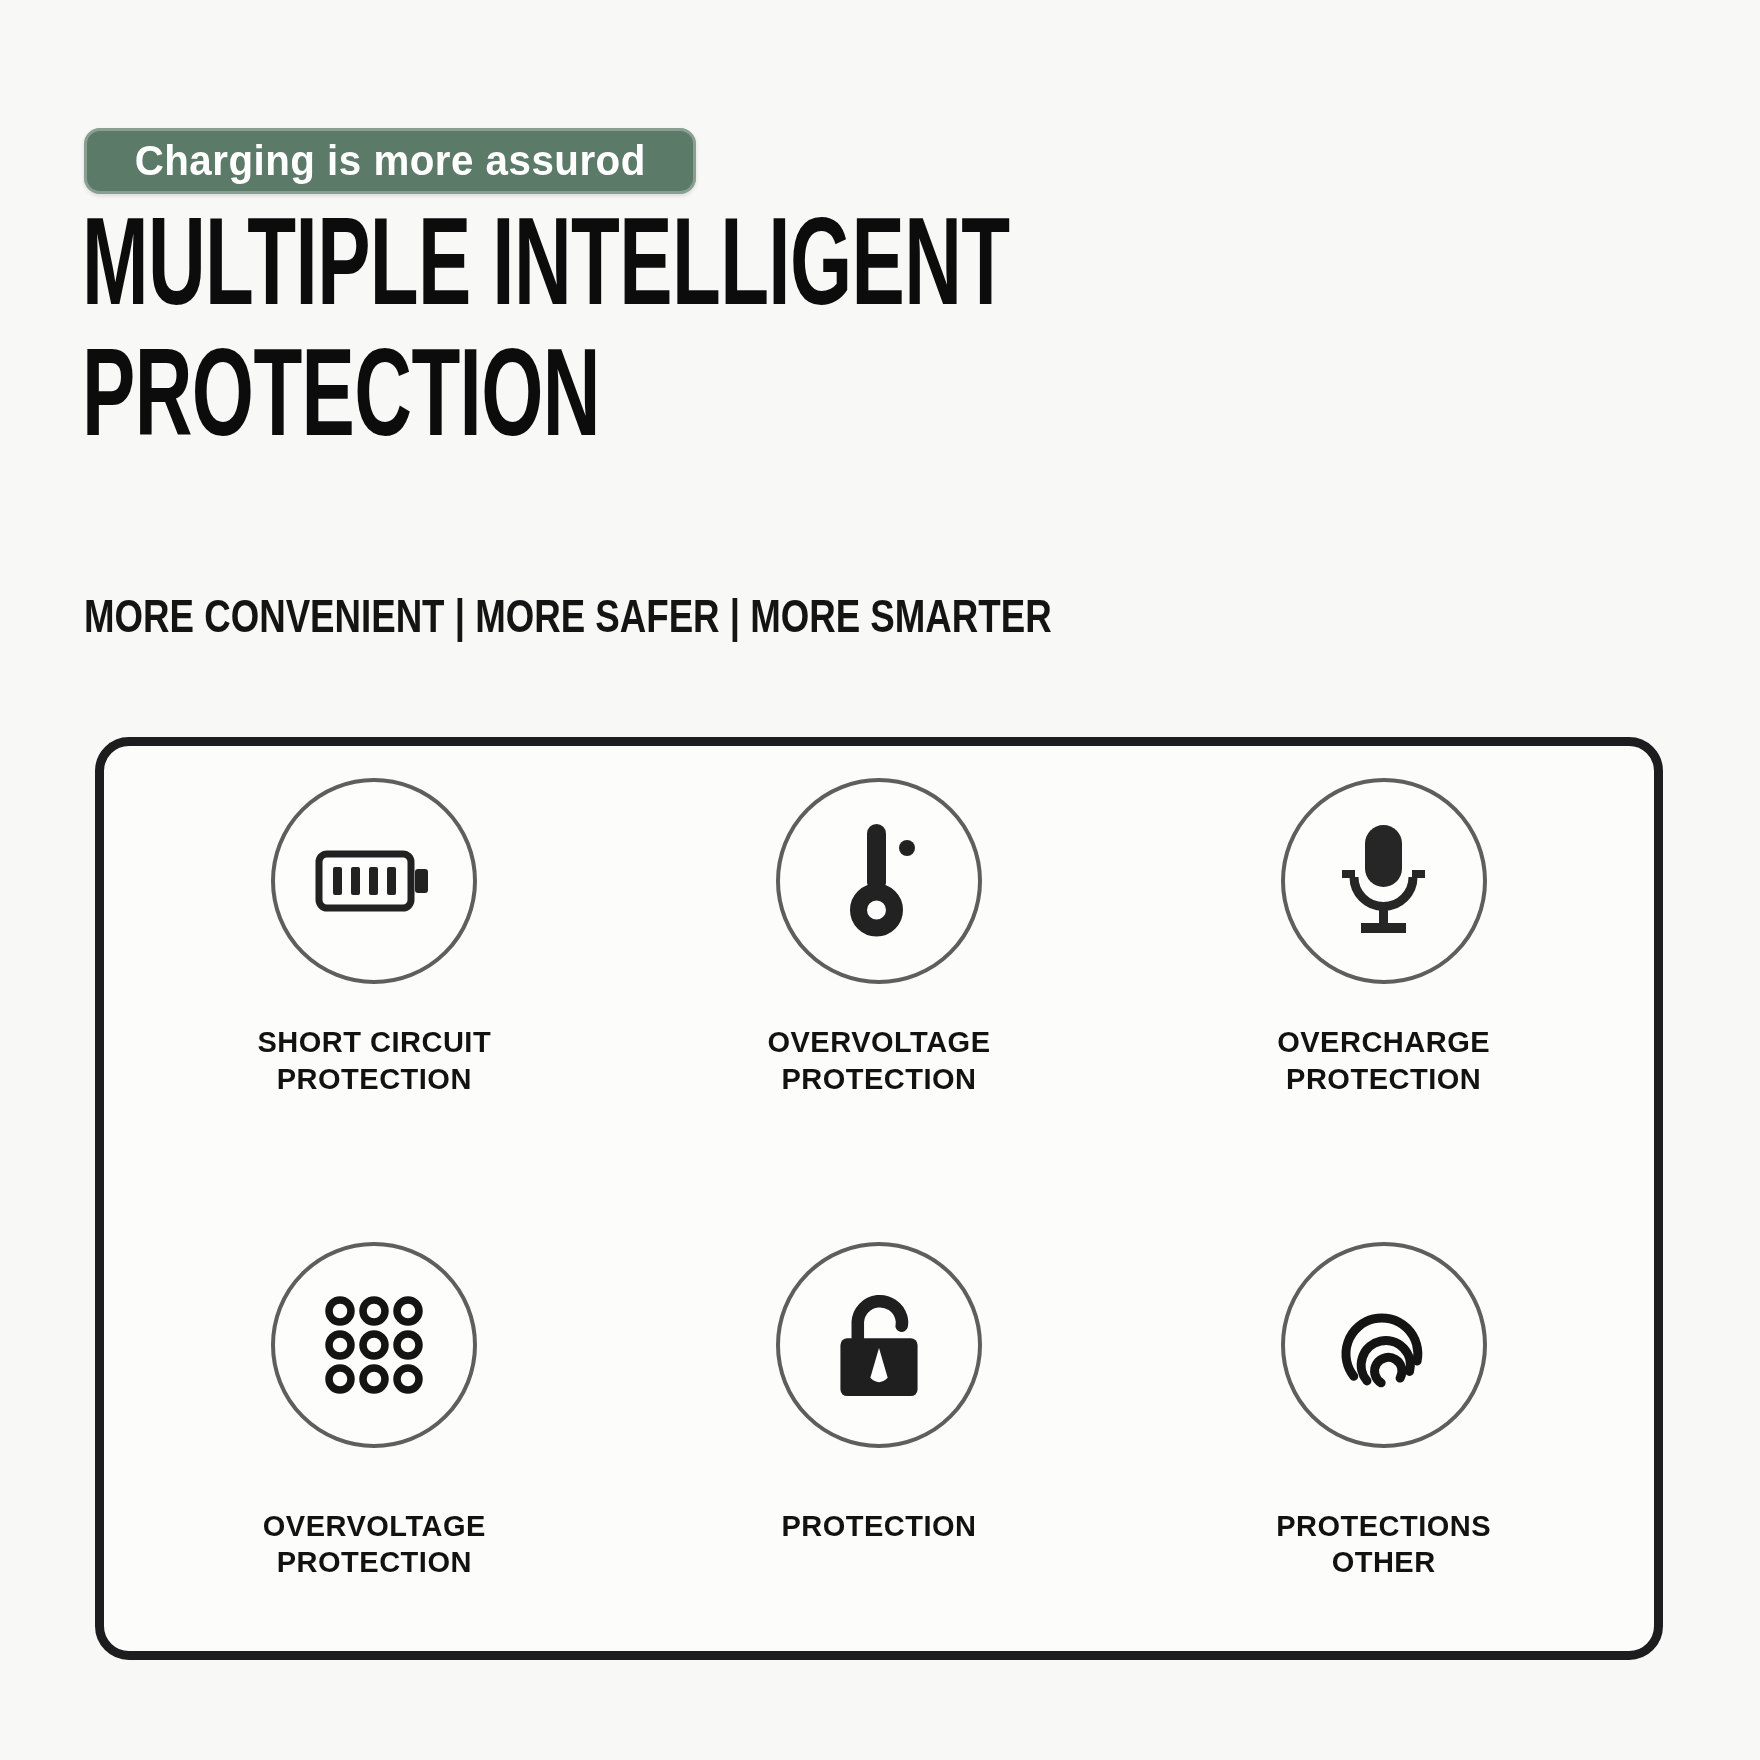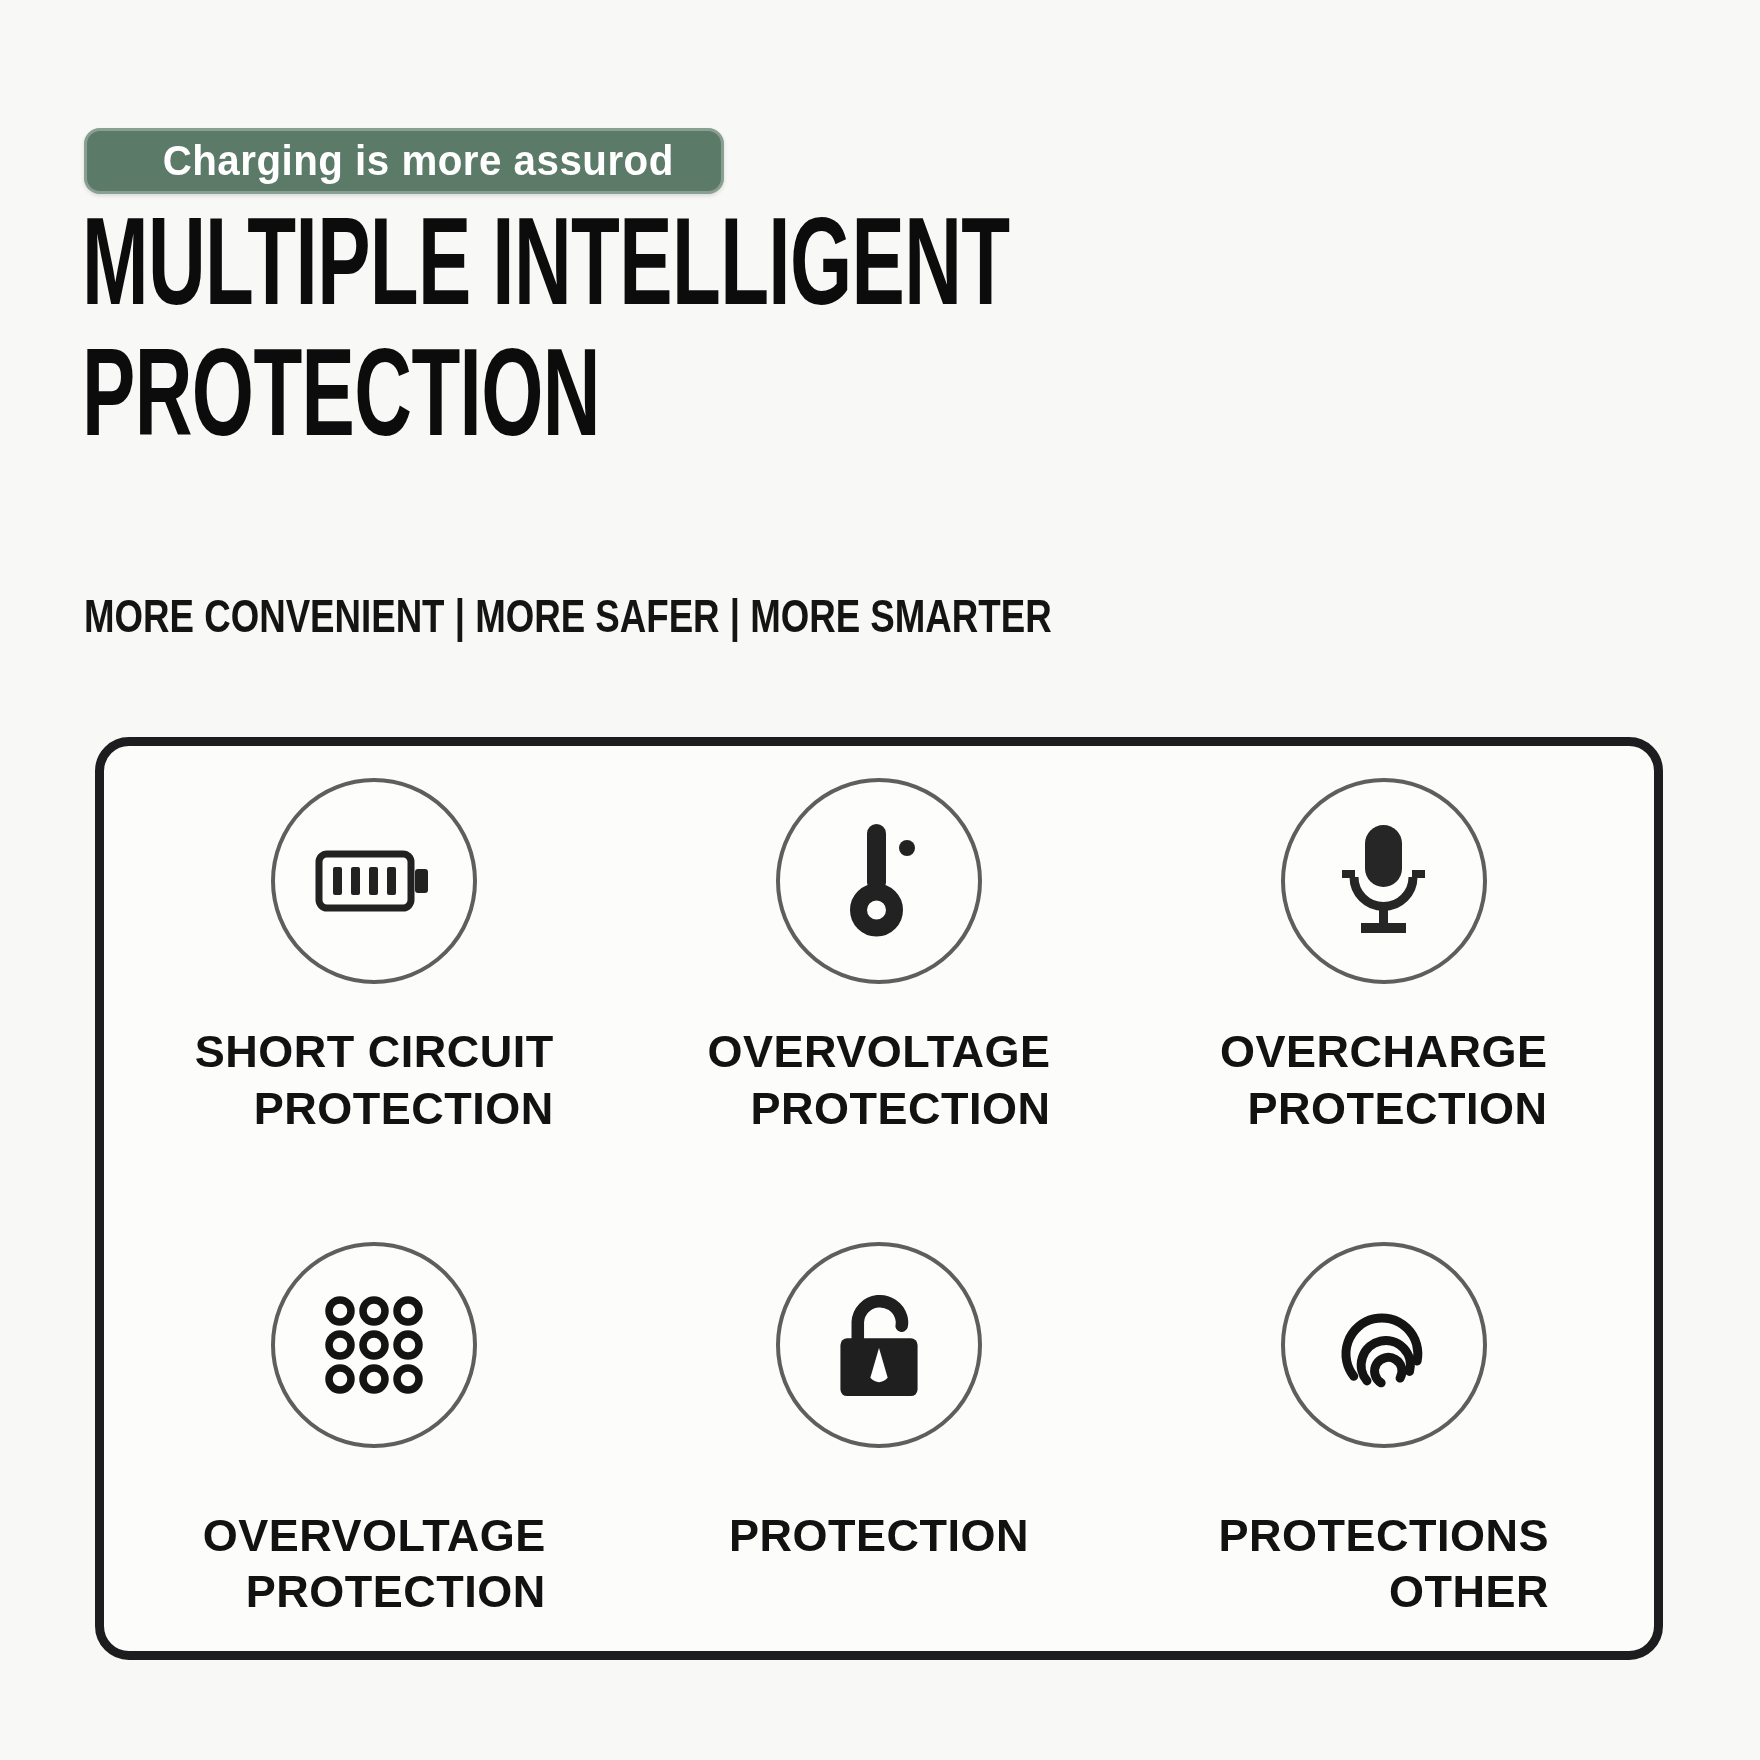--- a/index.html
+++ b/index.html
@@ -11,21 +11,21 @@
     overflow: hidden;
   }
 
   
   .badge {
     position: absolute; left: 84px; top: 128px;
     width: 612px; height: 66px;
     border-radius: 16px;
     background: #5b7a68;
     box-shadow: inset 0 0 0 3px rgba(255,255,255,0.28), 0 2px 4px rgba(0,0,0,0.12);
-    display: flex; align-items: center; justify-content: center; padding-left: 28px;
+    display: flex; align-items: center; justify-content: center;
   }
   .badge-text {
     color: #ffffff;
     font-size: 42px; font-weight: 700;
     letter-spacing: 0.5px;
     transform: scaleX(0.96);
     white-space: nowrap;
   }
 
   
@@ -74,23 +74,23 @@
   .circle {
     width: 206px; height: 206px;
     border: 4px solid #5e5e5e;
     border-radius: 50%;
     background: #fdfdfc;
     display: flex; align-items: center; justify-content: center;
     box-sizing: border-box;
   }
   .label {
     margin-top: 40px;
-    text-align: right;
+    text-align: center;
     color: #121212;
-    font-size: 45px; font-weight: 700;
+    font-size: 29px; font-weight: 700;
     line-height: 1.26;
     letter-spacing: 0.5px;
   }
   svg { display: block; }
 </style>
 </head>
 <body>
 
 <div class="badge">
   <span class="badge-text">Charging is more assurod</span>

